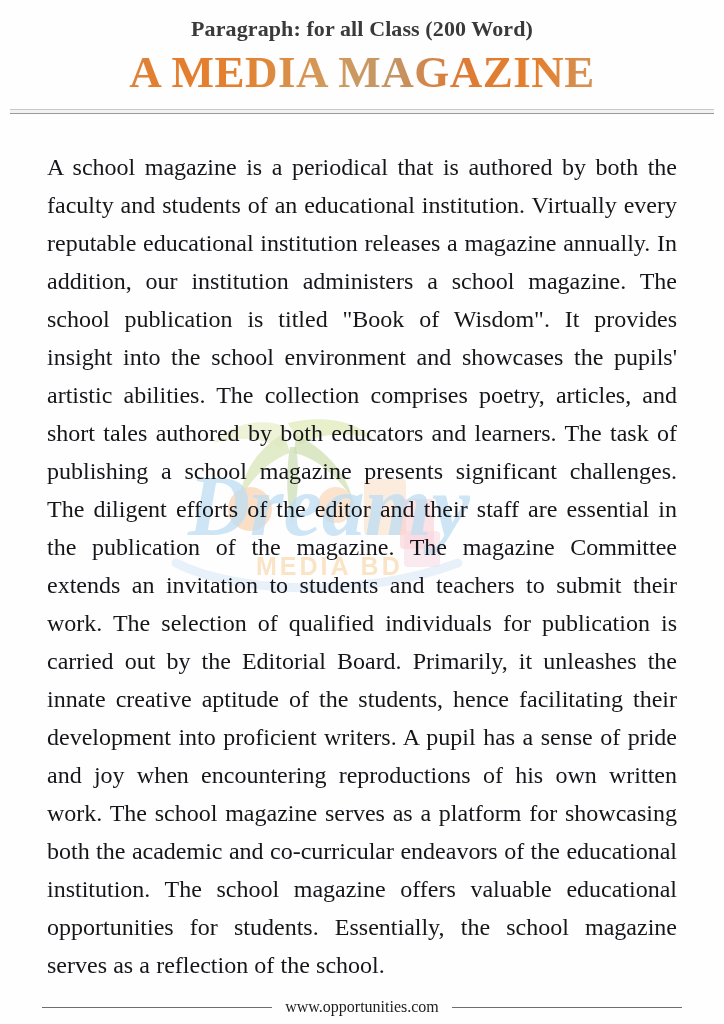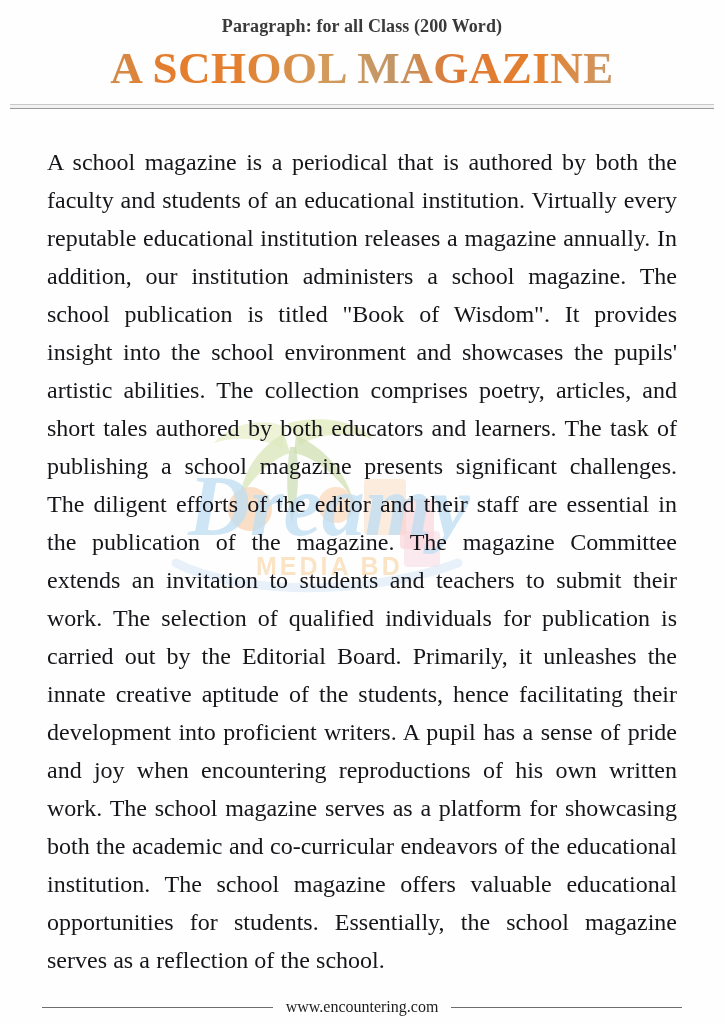--- a/index.html
+++ b/index.html
@@ -39,21 +39,21 @@
   .watermark svg { display: block; width: 100%; height: 100%; }
 
   
   .header {
     position: relative;
     z-index: 2;
     padding-top: 16px;
     text-align: center;
   }
   .subtitle {
-    font-size: 18px;
+    font-size: 22px;
     font-weight: bold;
     color: #3a3a3a;
     letter-spacing: 0.1px;
     line-height: 1.15;
     margin: 0;
     font-family: "Liberation Serif", "DejaVu Serif", serif;
   }
   .main-title {
     margin: 6px 0 0 0;
     font-size: 45px;
@@ -157,27 +157,27 @@
         <text x="88" y="162" font-family="'Liberation Sans','DejaVu Sans',sans-serif" font-size="25" letter-spacing="3" font-weight="bold" fill="#f0a030" opacity="0.72">MEDIA BD</text>
       </g>
       <g>
         <path d="M8 150 C70 182 200 184 290 150" stroke="#7fb6e0" stroke-width="9" fill="none" opacity="0.45" stroke-linecap="round"></path>
       </g>
     </svg>
   </div>
 
   <div class="header">
     <div class="subtitle">Paragraph: for all Class (200 Word)</div>
-    <h1 class="main-title">A SCHOOL MAGAZINE</h1>
+    <h1 class="main-title">A MEDIA MAGAZINE</h1>
     <div class="header-rule"></div>
   </div>
 
   <div class="body-wrap">
     <p class="body-text">A school magazine is a periodical that is authored by both the faculty and students of an educational institution. Virtually every reputable educational institution releases a magazine annually. In addition, our institution administers a school magazine. The school publication is titled "Book of Wisdom". It provides insight into the school environment and showcases the pupils' artistic abilities. The collection comprises poetry, articles, and short tales authored by both educators and learners. The task of publishing a school magazine presents significant challenges. The diligent efforts of the editor and their staff are essential in the publication of the magazine. The magazine Committee extends an invitation to students and teachers to submit their work. The selection of qualified individuals for publication is carried out by the Editorial Board. Primarily, it unleashes the innate creative aptitude of the students, hence facilitating their development into proficient writers. A pupil has a sense of pride and joy when encountering reproductions of his own written work. The school magazine serves as a platform for showcasing both the academic and co-curricular endeavors of the educational institution. The school magazine offers valuable educational opportunities for students. Essentially, the school magazine serves as a reflection of the school.</p>
   </div>
 
   <div class="footer">
     <span class="footer-line"></span>
-    <span class="footer-text">www.encountering.com</span>
+    <span class="footer-text">www.opportunities.com</span>
     <span class="footer-line"></span>
   </div>
 
 </div>
 
 </body></html>

